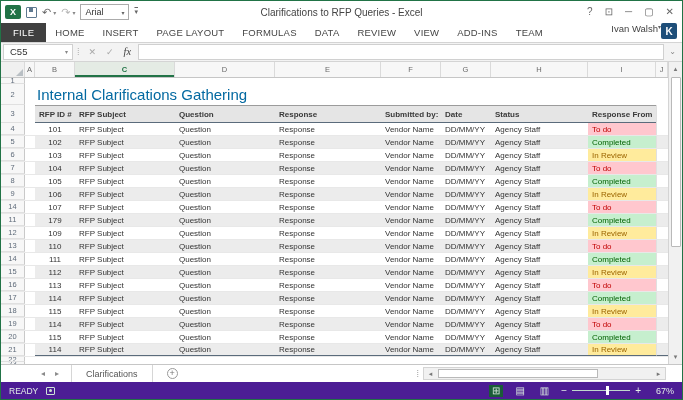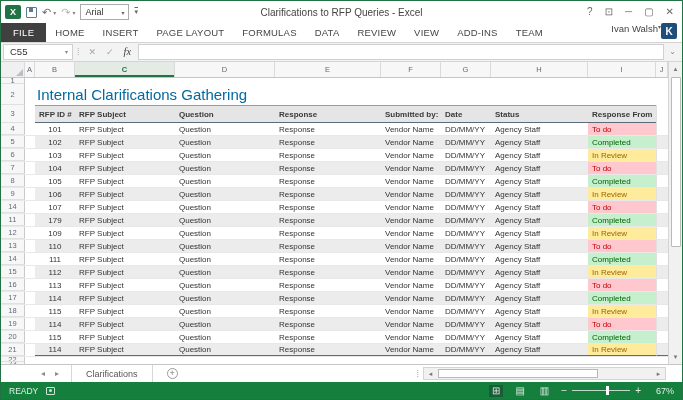--- a/index.html
+++ b/index.html
@@ -92,21 +92,21 @@
   .newsheet b { width:11px; height:11px; border:1px solid #9a9a9a; border-radius:50%; color:#777;
     font-size:9px; font-weight:normal; display:flex; align-items:center; justify-content:center; line-height:1; }
   .striprest { margin-left:auto; display:flex; align-items:center; gap:4px; padding-right:16px; }
   .hdots { color:#9a9a9a; font-size:9px; }
   .hscroll { display:flex; align-items:center; height:13px; border:1px solid #d4d4d4; background:#f1f1f1; }
   .hscroll .harr { width:13px; height:100%; display:flex; align-items:center; justify-content:center; font-size:7px; color:#787878; }
   .htrack { width:215px; height:100%; position:relative; background:#f1f1f1; }
   .hthumb { position:absolute; left:1px; top:1px; bottom:1px; width:160px; background:#fff; border:1px solid #b9b9b9; }
 
   
-  .statusbar { height:17px; background:#15803d; color:#e4efe8; display:flex; align-items:center;
+  .statusbar { height:17px; background:#4c1d95; color:#e4efe8; display:flex; align-items:center;
     padding:0 8px; flex:0 0 auto; font-size:8.5px; }
   .macroicon { width:9px; height:8px; border:1px solid #cfe3d8; border-radius:1px; margin-left:8px; position:relative; }
   .macroicon::after { content:""; position:absolute; left:2px; top:1.5px; width:3px; height:3px; background:#cfe3d8; border-radius:50%; }
   .sb-right { margin-left:auto; display:flex; align-items:center; gap:9px; }
   .viewic { font-size:10px; color:#d7e7dd; line-height:1; padding:1px 3px; }
   .viewic.active { background:#1a5c38; }
   .zoomctl { display:flex; align-items:center; gap:5px; }
   .ztrack { width:58px; height:1px; background:#bfd8cc; position:relative; }
   .zthumb { position:absolute; left:34px; top:-4px; width:3px; height:9px; background:#fff; }
   .zsign { font-size:10px; color:#e4efe8; line-height:1; }

